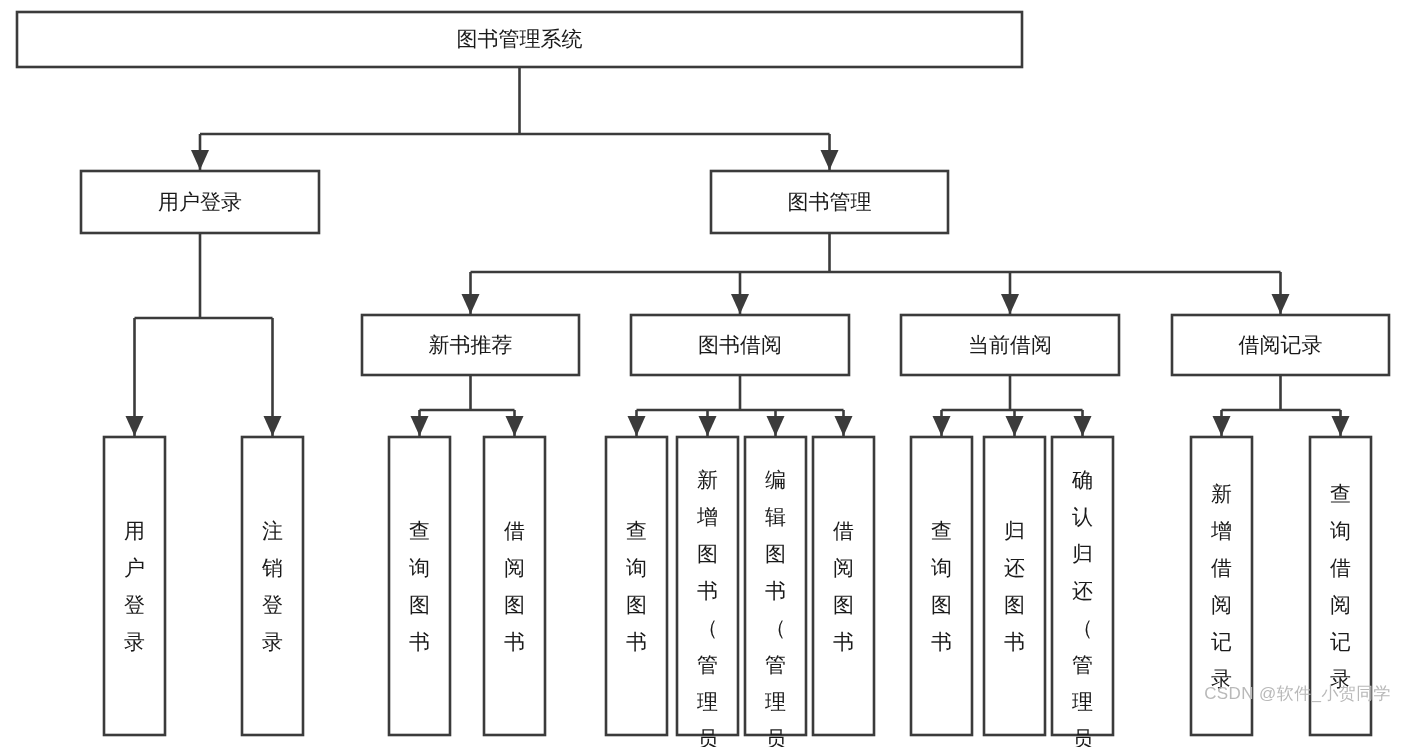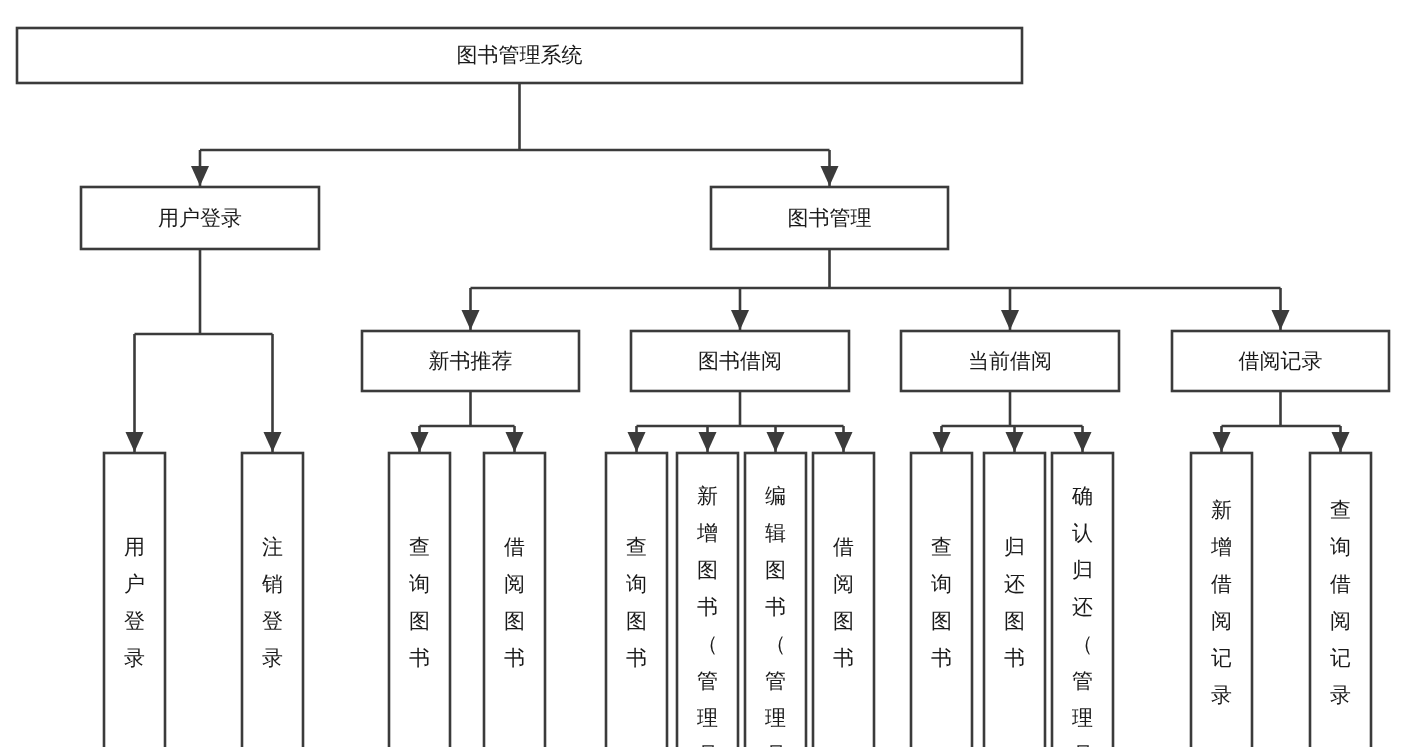--- a/index.html
+++ b/index.html
@@ -10,21 +10,21 @@
   body {
     width: 1405px;
     height: 747px;
     font-family: "Liberation Sans", sans-serif;
     position: relative;
     overflow: hidden;
   }
   #chart-root {
     position: absolute;
     left: 0;
-    top: 16px;
+    top: 0;
     width: 1405px;
     height: 711px;
   }
   svg.flow {
     display: block;
     width: 1405px;
     height: 747px;
   }
   .node-rect {
     fill: #ffffff;
@@ -201,13 +201,14 @@
         <g>
           <rect x="1191" y="437" width="61" height="298" class="node-rect"></rect>
           <text x="1221.5" y="0" class="node-label-v"><tspan x="1221.5" y="493.5" dominant-baseline="central">新</tspan><tspan x="1221.5" y="530.5" dominant-baseline="central">增</tspan><tspan x="1221.5" y="567.5" dominant-baseline="central">借</tspan><tspan x="1221.5" y="604.5" dominant-baseline="central">阅</tspan><tspan x="1221.5" y="641.5" dominant-baseline="central">记</tspan><tspan x="1221.5" y="678.5" dominant-baseline="central">录</tspan></text>
         </g>
         <g>
           <rect x="1310" y="437" width="61" height="298" class="node-rect"></rect>
           <text x="1340.5" y="0" class="node-label-v"><tspan x="1340.5" y="493.5" dominant-baseline="central">查</tspan><tspan x="1340.5" y="530.5" dominant-baseline="central">询</tspan><tspan x="1340.5" y="567.5" dominant-baseline="central">借</tspan><tspan x="1340.5" y="604.5" dominant-baseline="central">阅</tspan><tspan x="1340.5" y="641.5" dominant-baseline="central">记</tspan><tspan x="1340.5" y="678.5" dominant-baseline="central">录</tspan></text>
         </g>
       </g>
   </svg>
+  <div class="watermark">CSDN @软件_小贺同学</div>
 </div>
 
 </body></html>

